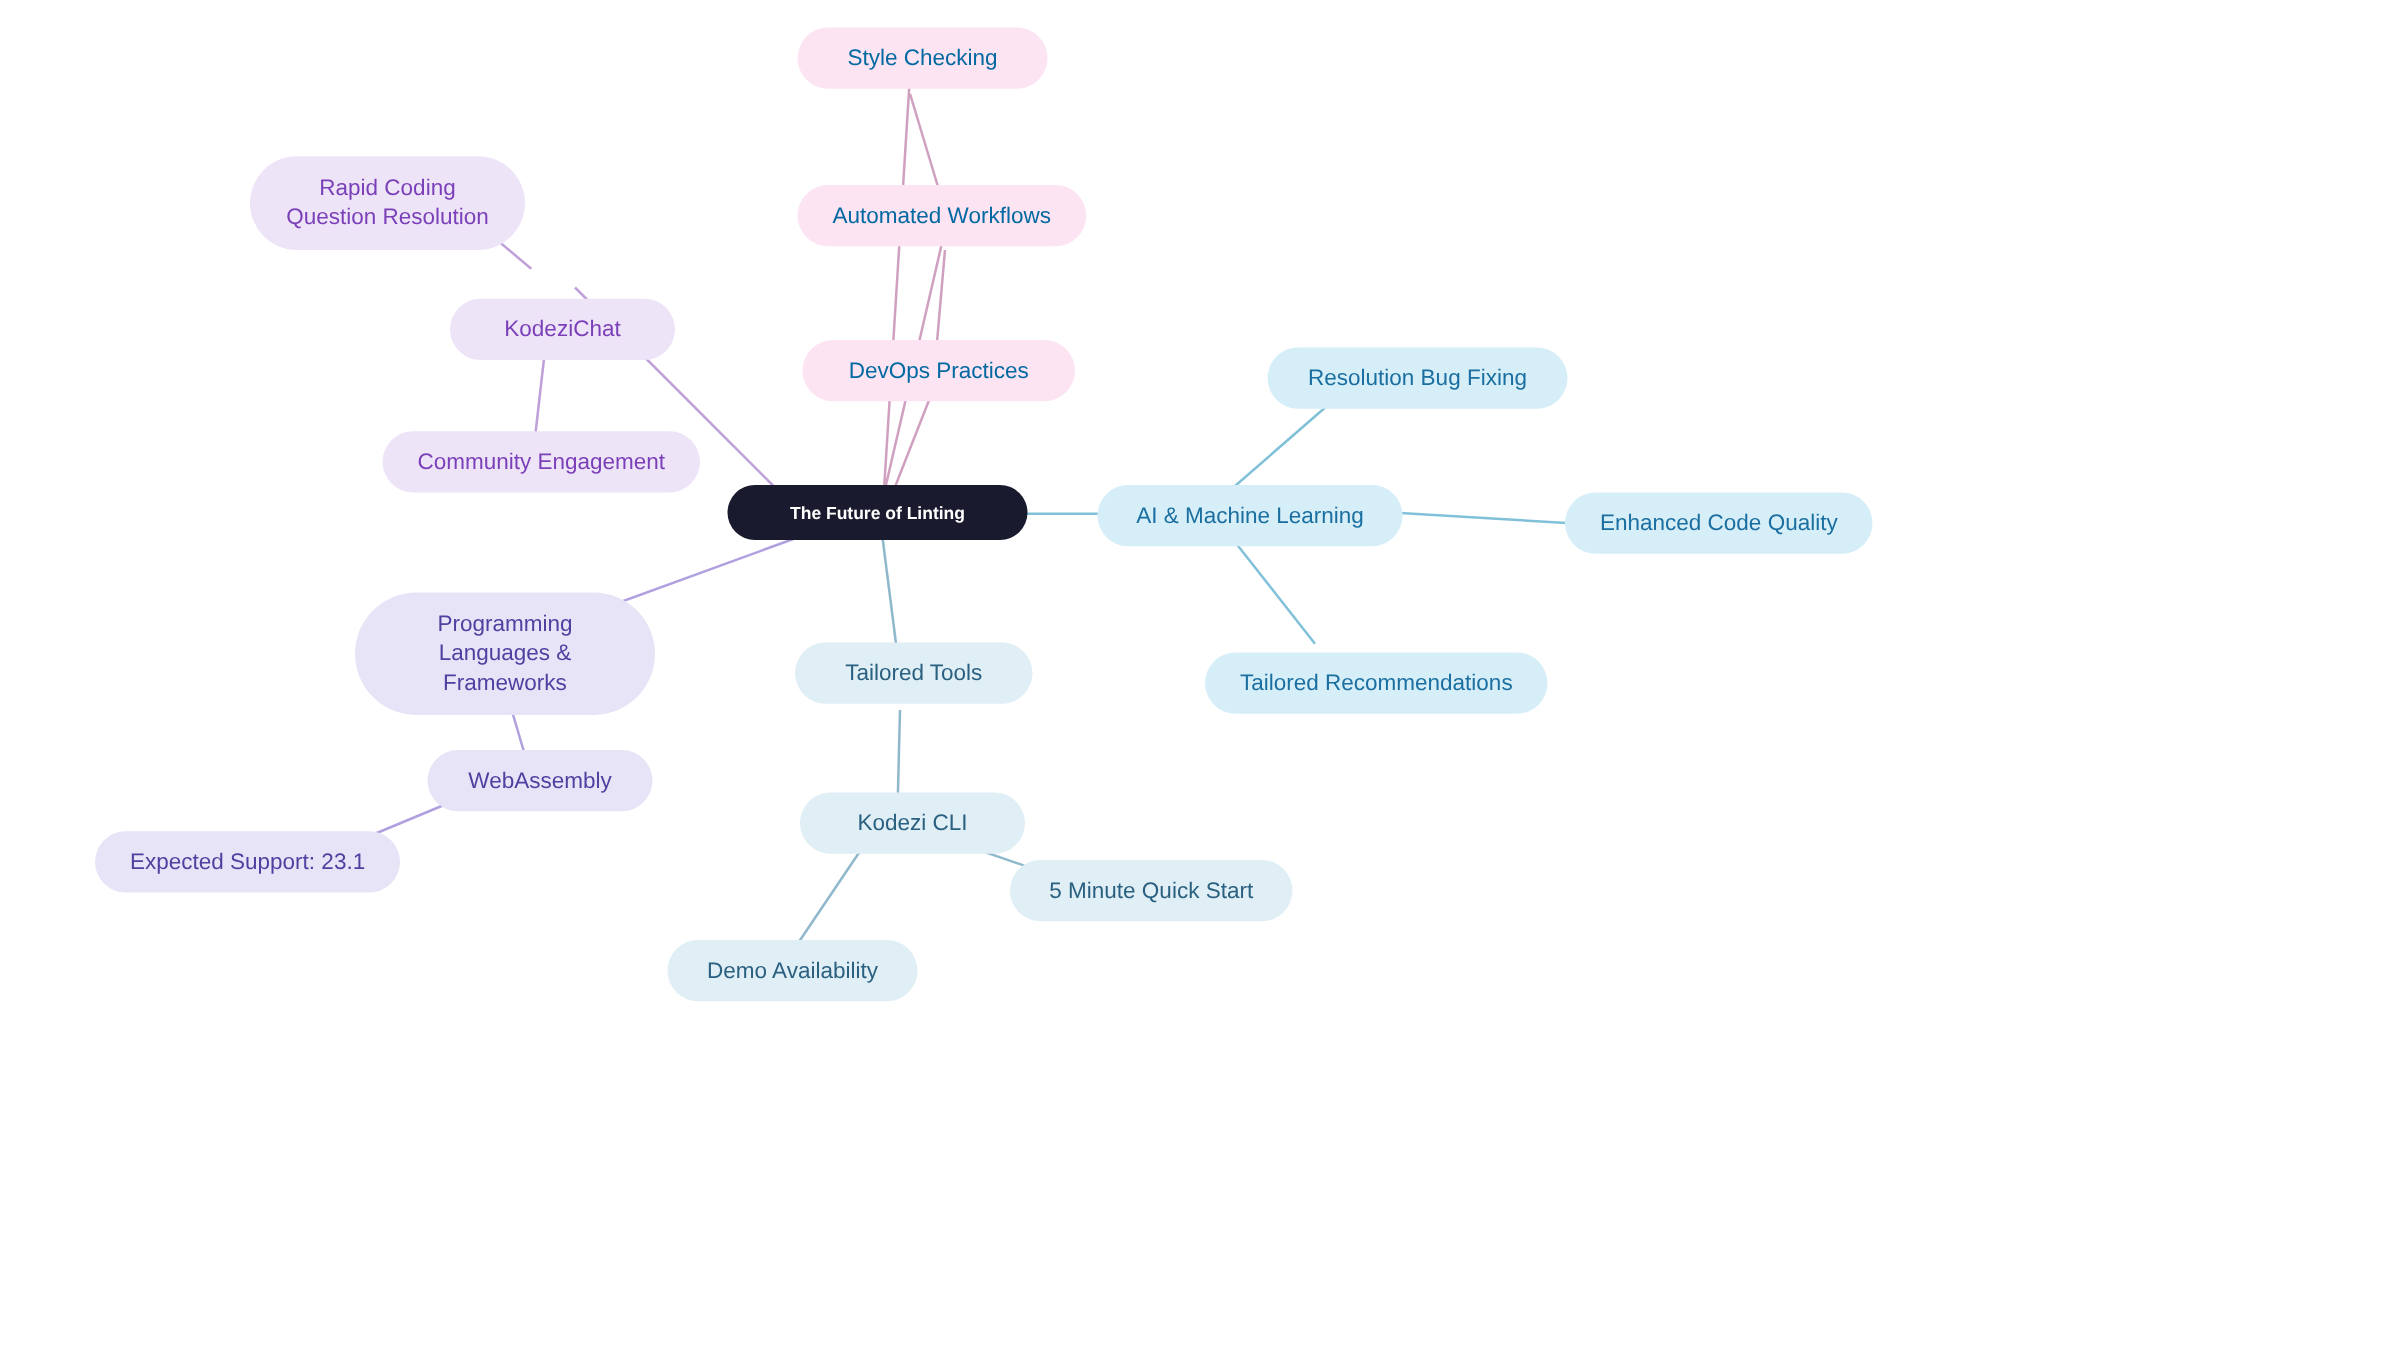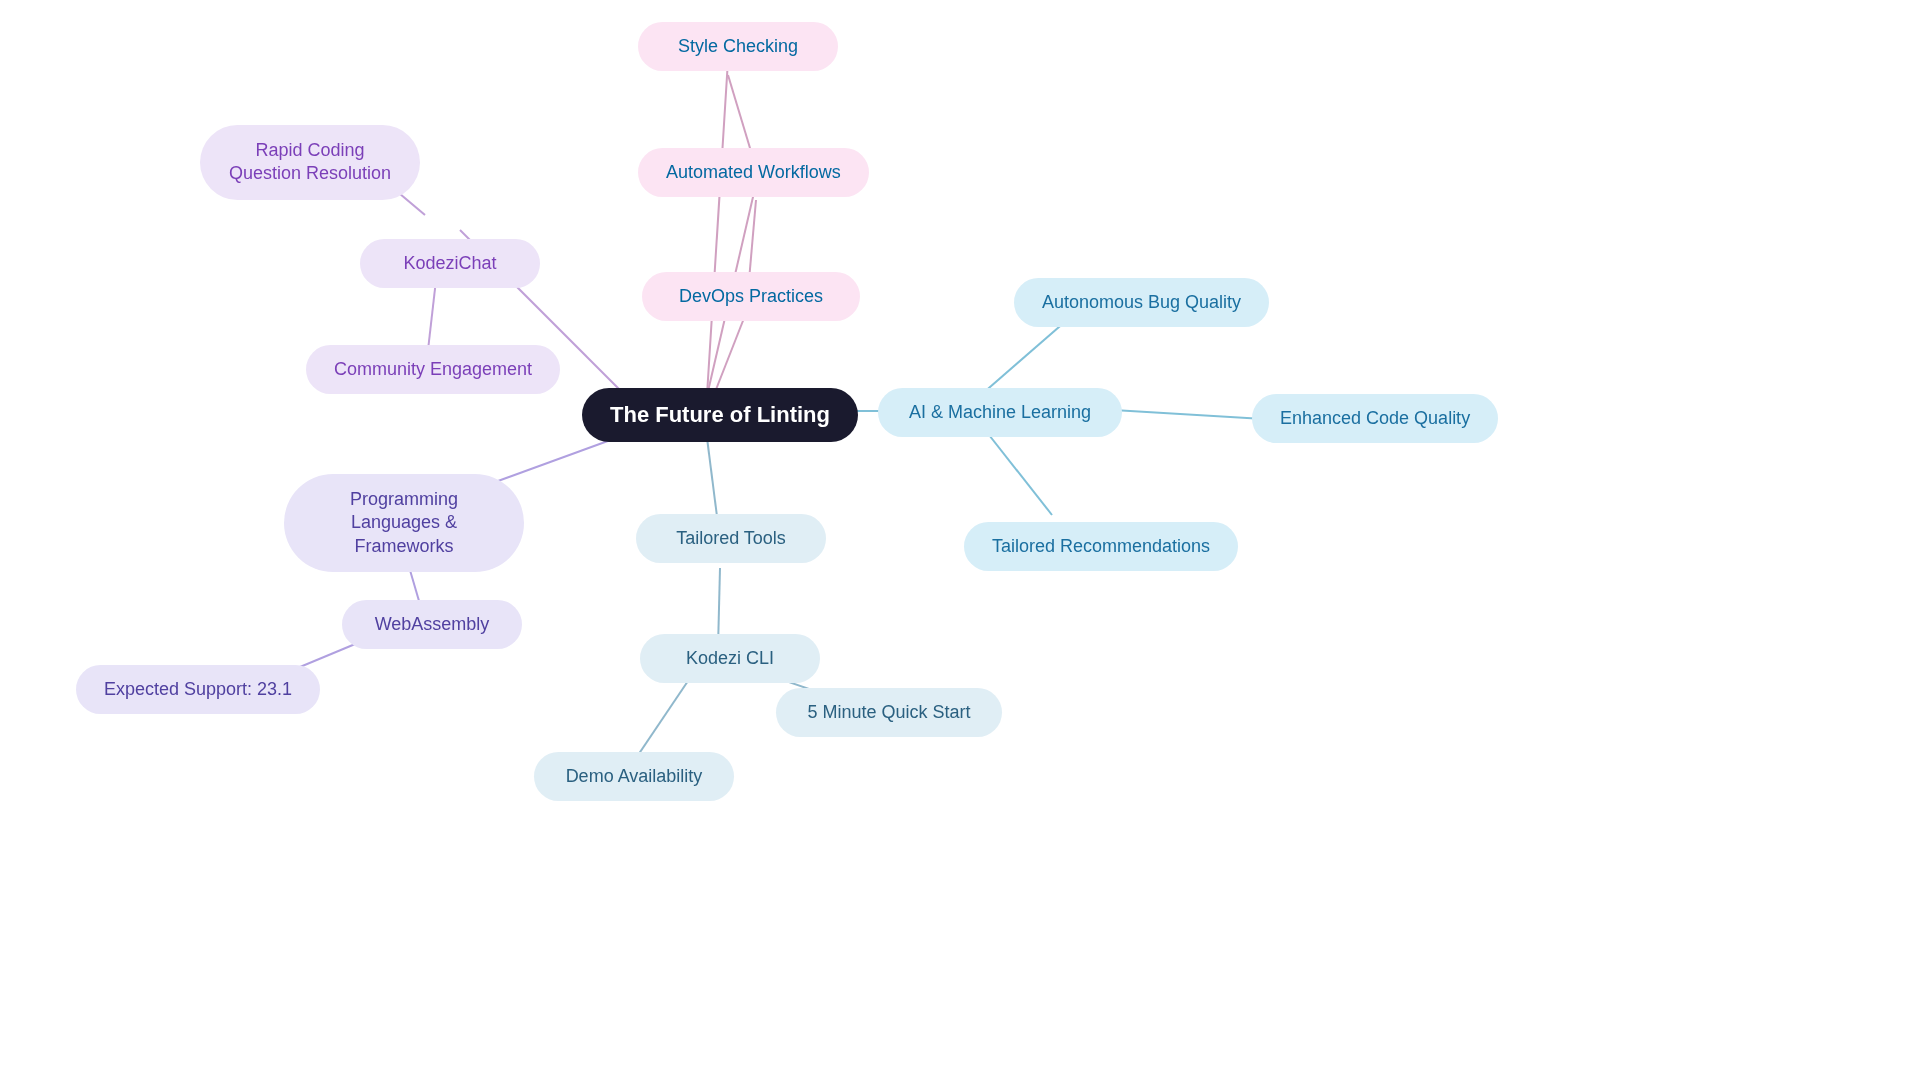--- a/index.html
+++ b/index.html
@@ -27,21 +27,21 @@
       text-align: center;
       font-size: 18px;
       font-weight: 500;
       padding: 14px 28px;
       cursor: default;
       white-space: nowrap;
     }
     .node.center {
       background: #1a1a2e;
       color: #ffffff;
-      font-size: 22px;
+      font-size: 14px;
       font-weight: 600;
       border-radius: 40px;
       white-space: nowrap;
     }
     .node.pink {
       background: #fce4f3;
       color: #0369a1;
       border: none;
     }
     .node.purple {
@@ -153,21 +153,21 @@
 
 <div class="node lavender" style="left:76px; top:665px; min-width:220px;">
   <span>Expected Support: 23.1</span>
 </div>
 
 <div class="node blue" style="left:878px; top:388px; min-width:244px;">
   <span>AI &amp; Machine Learning</span>
 </div>
 
 <div class="node blue" style="left:1014px; top:278px; min-width:240px;">
-  <span>Autonomous Bug Quality</span>
+  <span>Resolution Bug Fixing</span>
 </div>
 
 <div class="node blue" style="left:1252px; top:394px; min-width:244px;">
   <span>Enhanced Code Quality</span>
 </div>
 
 <div class="node blue" style="left:964px; top:522px; min-width:258px;">
   <span>Tailored Recommendations</span>
 </div>
 
@@ -176,15 +176,15 @@
 </div>
 
 <div class="node gray-blue" style="left:640px; top:634px; min-width:180px;">
   <span>Kodezi CLI</span>
 </div>
 
 <div class="node gray-blue" style="left:534px; top:752px; min-width:200px;">
   <span>Demo Availability</span>
 </div>
 
-<div class="node gray-blue" style="left:776px; top:688px; min-width:226px;">
+<div class="node gray-blue" style="left:808px; top:688px; min-width:226px;">
   <span>5 Minute Quick Start</span>
 </div>
 
 </body></html>

